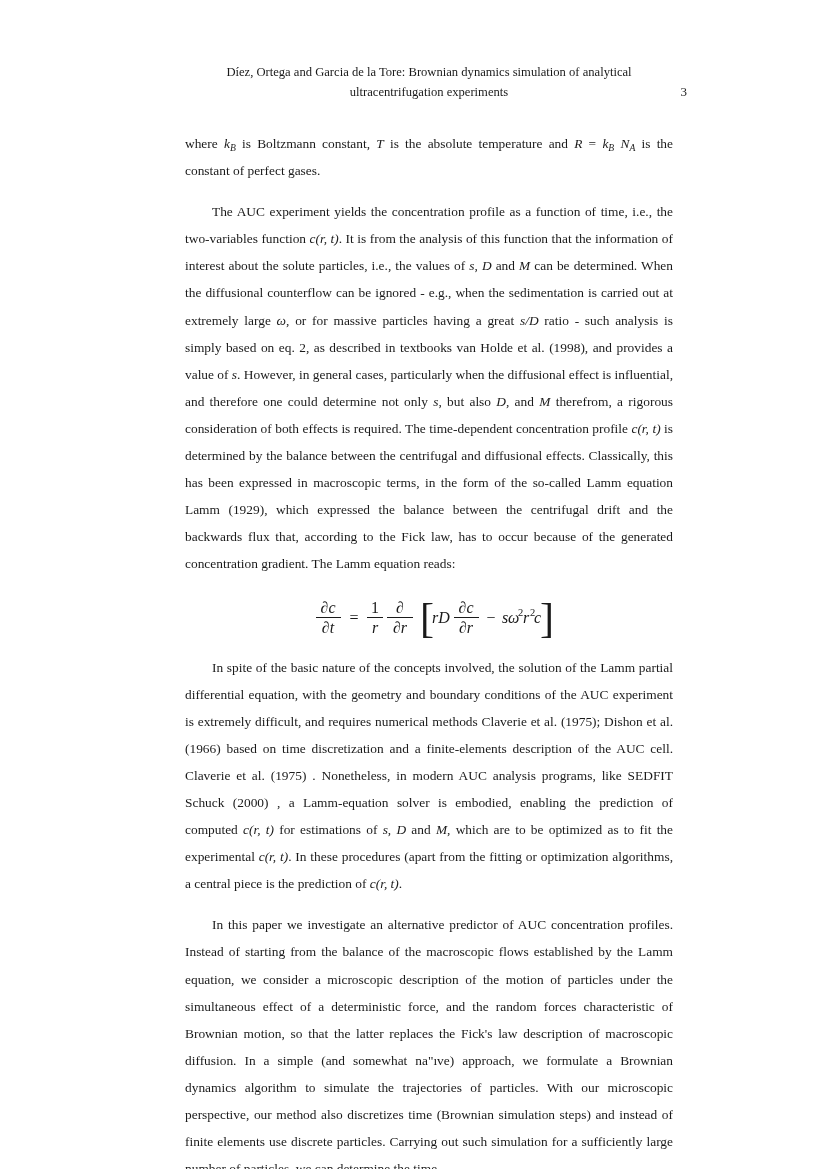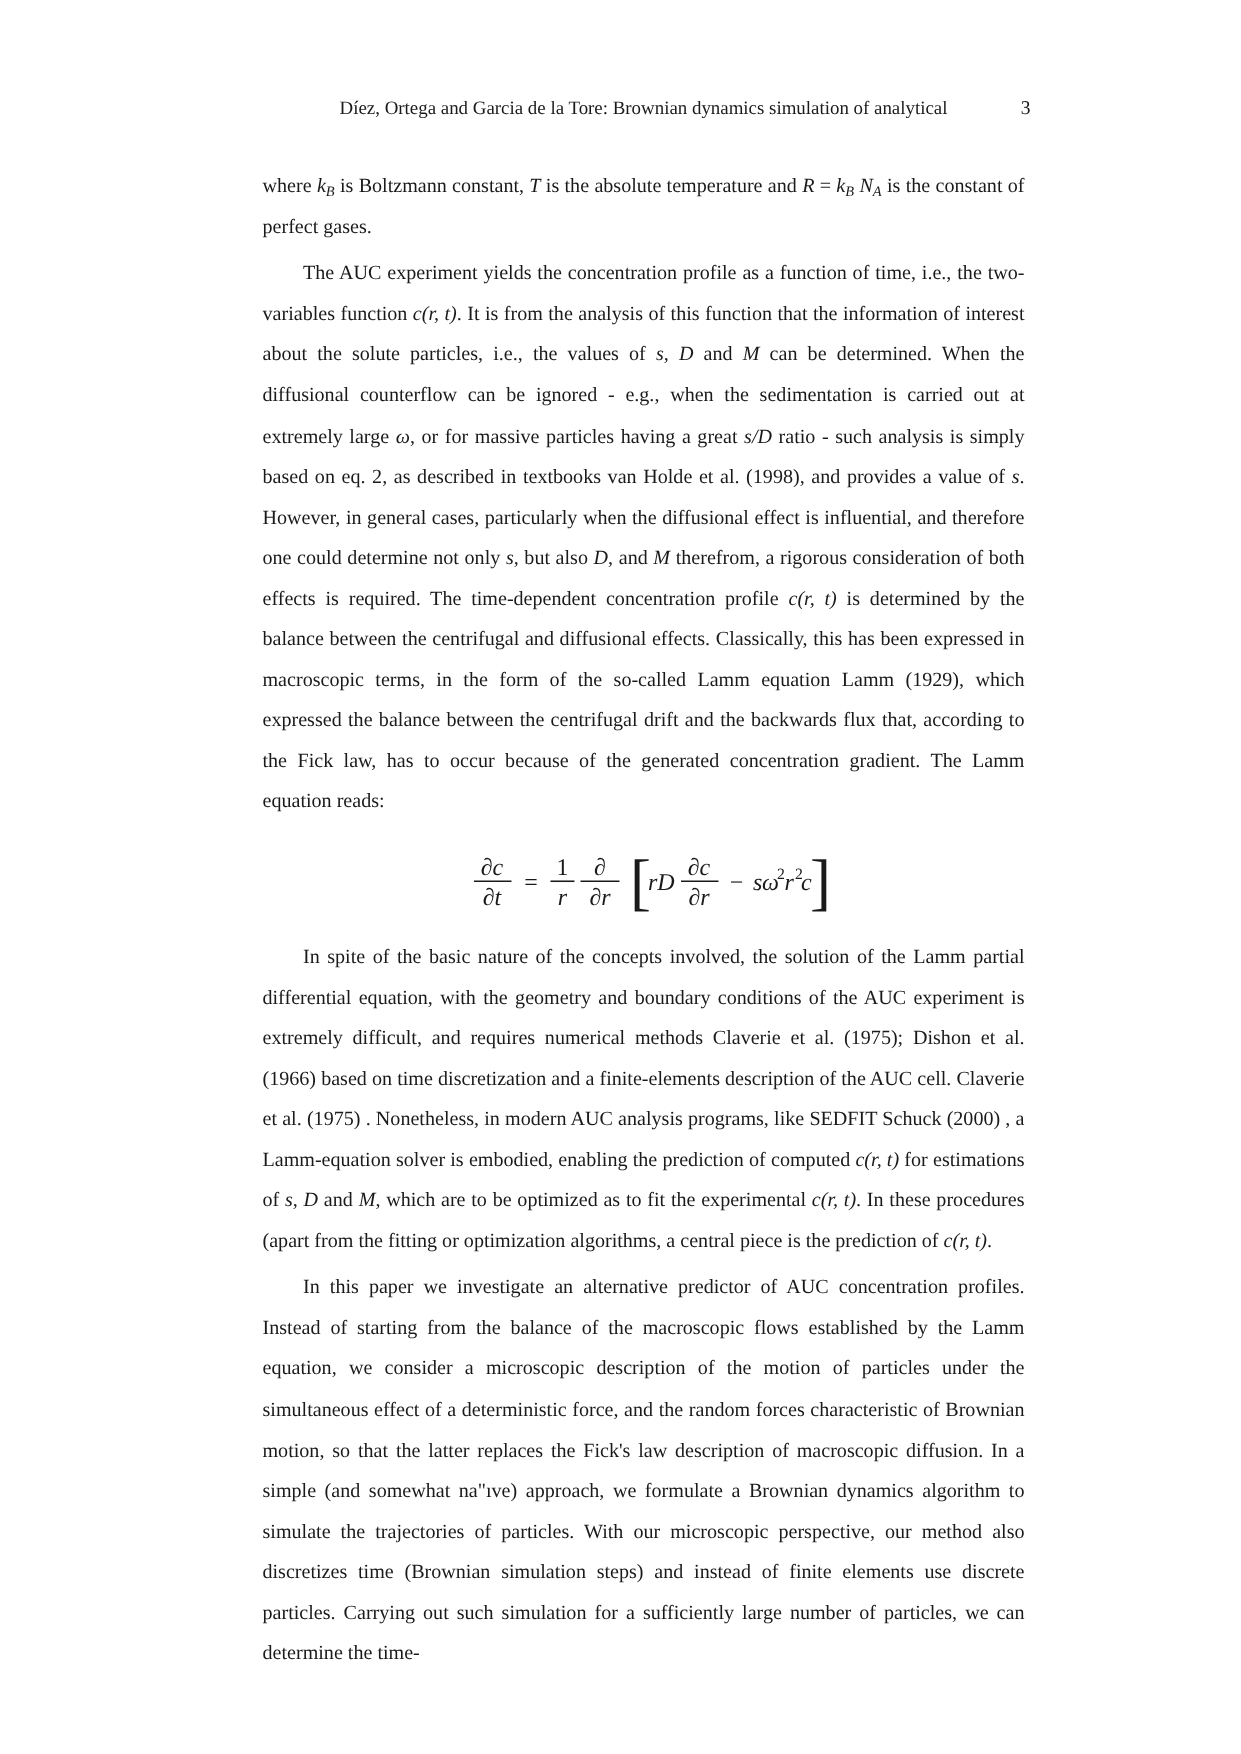--- a/index.html
+++ b/index.html
@@ -48,21 +48,21 @@
 
   
   .body {
     margin-top: 28px;
     font-size: 13.4px;
     line-height: 27.1px;
     text-align: justify;
     text-justify: inter-word;
   }
   p.para {
-    margin: 4px;
+    margin: 14px;
     text-indent: 0;
   }
   p.indent {
     text-indent: 27px;
   }
   .it { font-style: italic; }
   sub {
     font-size: 0.72em;
     font-style: italic;
     vertical-align: -0.28em;
@@ -98,20 +98,21 @@
   .fracbar { stroke: #1a1a1a; stroke-width: 1.05; }
 </style>
 </head>
 <body>
 
 <div class="page">
   <div class="content">
 
     <div class="runhead">
       <span class="hline">Díez, Ortega and Garcia de la Tore: Brownian dynamics simulation of analytical</span>
+      <span class="hline">ultracentrifugation experiments</span>
       <span class="pageno">3</span>
     </div>
 
     <div class="body">
 
       <p class="para"><span>where </span><span class="it">k</span><sub>B</sub><span> is Boltzmann constant, </span><span class="it">T</span><span> is the absolute temperature and </span><span class="it">R</span><span> = </span><span class="it">k</span><sub>B</sub><span> </span><span class="it">N</span><sub>A</sub><span> is the constant of perfect gases.</span></p>
 
       <p class="para indent"><span>The AUC experiment yields the concentration profile as a function of time, i.e., the two-variables function </span><span class="it">c(r, t)</span><span>. It is from the analysis of this function that the information of interest about the solute particles, i.e., the values of </span><span class="it">s</span><span>, </span><span class="it">D</span><span> and </span><span class="it">M</span><span> can be determined. When the diffusional counterflow can be ignored - e.g., when the sedimentation is carried out at extremely large </span><span class="it">ω</span><span>, or for massive particles having a great </span><span class="it">s/D</span><span> ratio - such analysis is simply based on eq. 2, as described in textbooks van Holde et al. (1998), and provides a value of </span><span class="it">s</span><span>. However, in general cases, particularly when the diffusional effect is influential, and therefore one could determine not only </span><span class="it">s</span><span>, but also </span><span class="it">D</span><span>, and </span><span class="it">M</span><span> therefrom, a rigorous consideration of both effects is required. The time-dependent concentration profile </span><span class="it">c(r, t)</span><span> is determined by the balance between the centrifugal and diffusional effects. Classically, this has been expressed in macroscopic terms, in the form of the so-called Lamm equation Lamm (1929), which expressed the balance between the centrifugal drift and the backwards flux that, according to the Fick law, has to occur because of the generated concentration gradient. The Lamm equation reads:</span></p>
 
       <div class="equation">

